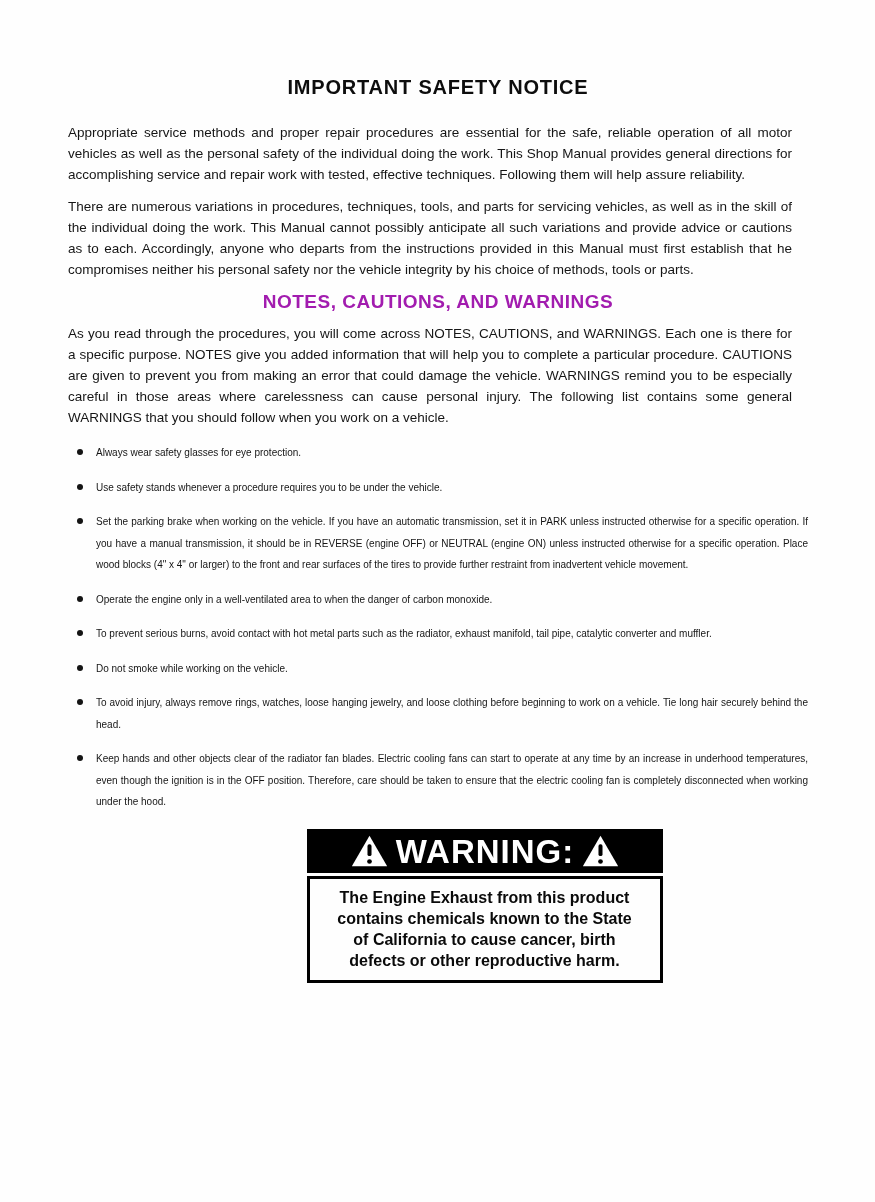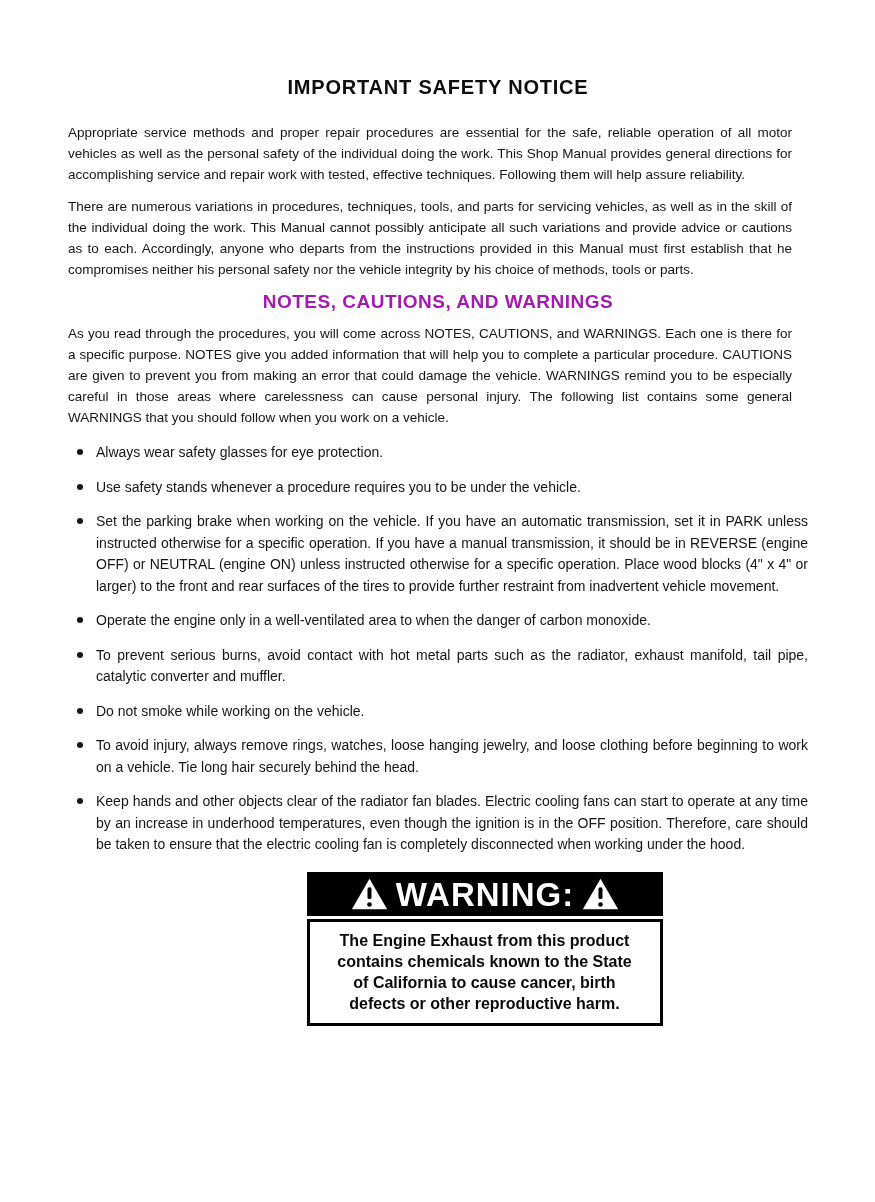--- a/index.html
+++ b/index.html
@@ -47,21 +47,21 @@
   }
   .bullet-dot{
     flex:none;
     width:6px;height:6px;
     border-radius:50%;
     background:#141414;
     margin:7px 13px 0 9px;
   }
   .li-text{
     flex:1;
-    font-size:14px;
+    font-size:10px;
     line-height:21.5px;
     text-align:justify;
   }
   .warning-label{
     width:356px;
     margin:16px 0 0 239px;
   }
   .warning-header{
     background:#000;
     display:flex;

